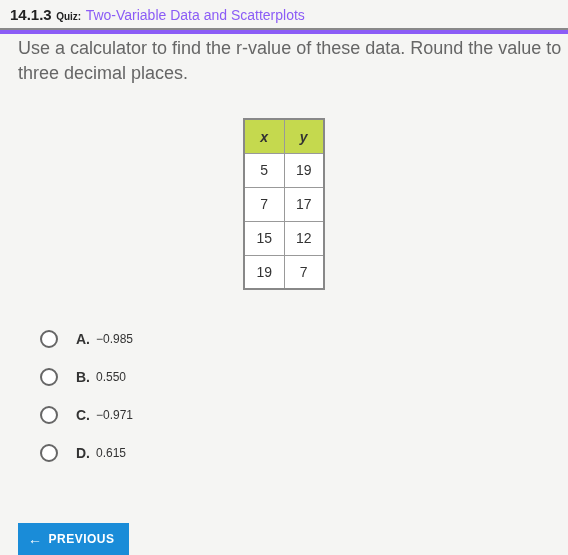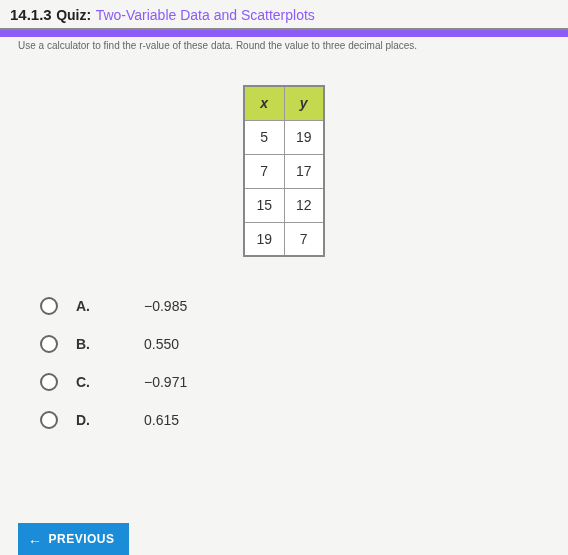--- a/index.html
+++ b/index.html
@@ -21,33 +21,33 @@
       border-bottom: 2px solid #888;
     }
     .quiz-number {
       font-weight: bold;
       font-size: 15px;
       color: #222;
       display: inline;
     }
     .quiz-label {
       font-weight: bold;
-      font-size: 14px;
+      font-size: 10px;
       color: #222;
     }
     .quiz-title {
       font-size: 14px;
       color: #8b5cf6;
     }
     .instructions {
       padding: 2px 6px 12px 18px;
-      font-size: 10px;
+      font-size: 18px;
       color: #666;
       line-height: 1.4;
-      border-top: 7px solid #8b5cf6;
+      border-top: 4px solid #8b5cf6;
     }
     .table-container {
       display: flex;
       justify-content: center;
       padding: 20px 0 30px 0;
     }
     table {
       border-collapse: collapse;
       border: 2px solid #888;
     }
@@ -85,22 +85,21 @@
       margin-right: 18px;
       flex-shrink: 0;
       background: #fff;
     }
     .choice-letter {
       font-weight: bold;
       font-size: 14px;
       margin-right: 6px;
     }
     .choice-text {
-      font-size: 14px;
-      margin-left: 48px;
+      font-size: 12px;
     }
     .prev-button {
       position: absolute;
       bottom: 0;
       left: 18px;
       background: #1a8cd8;
       color: #fff;
       border: none;
       padding: 8px 14px 8px 10px;
       font-size: 12px;

